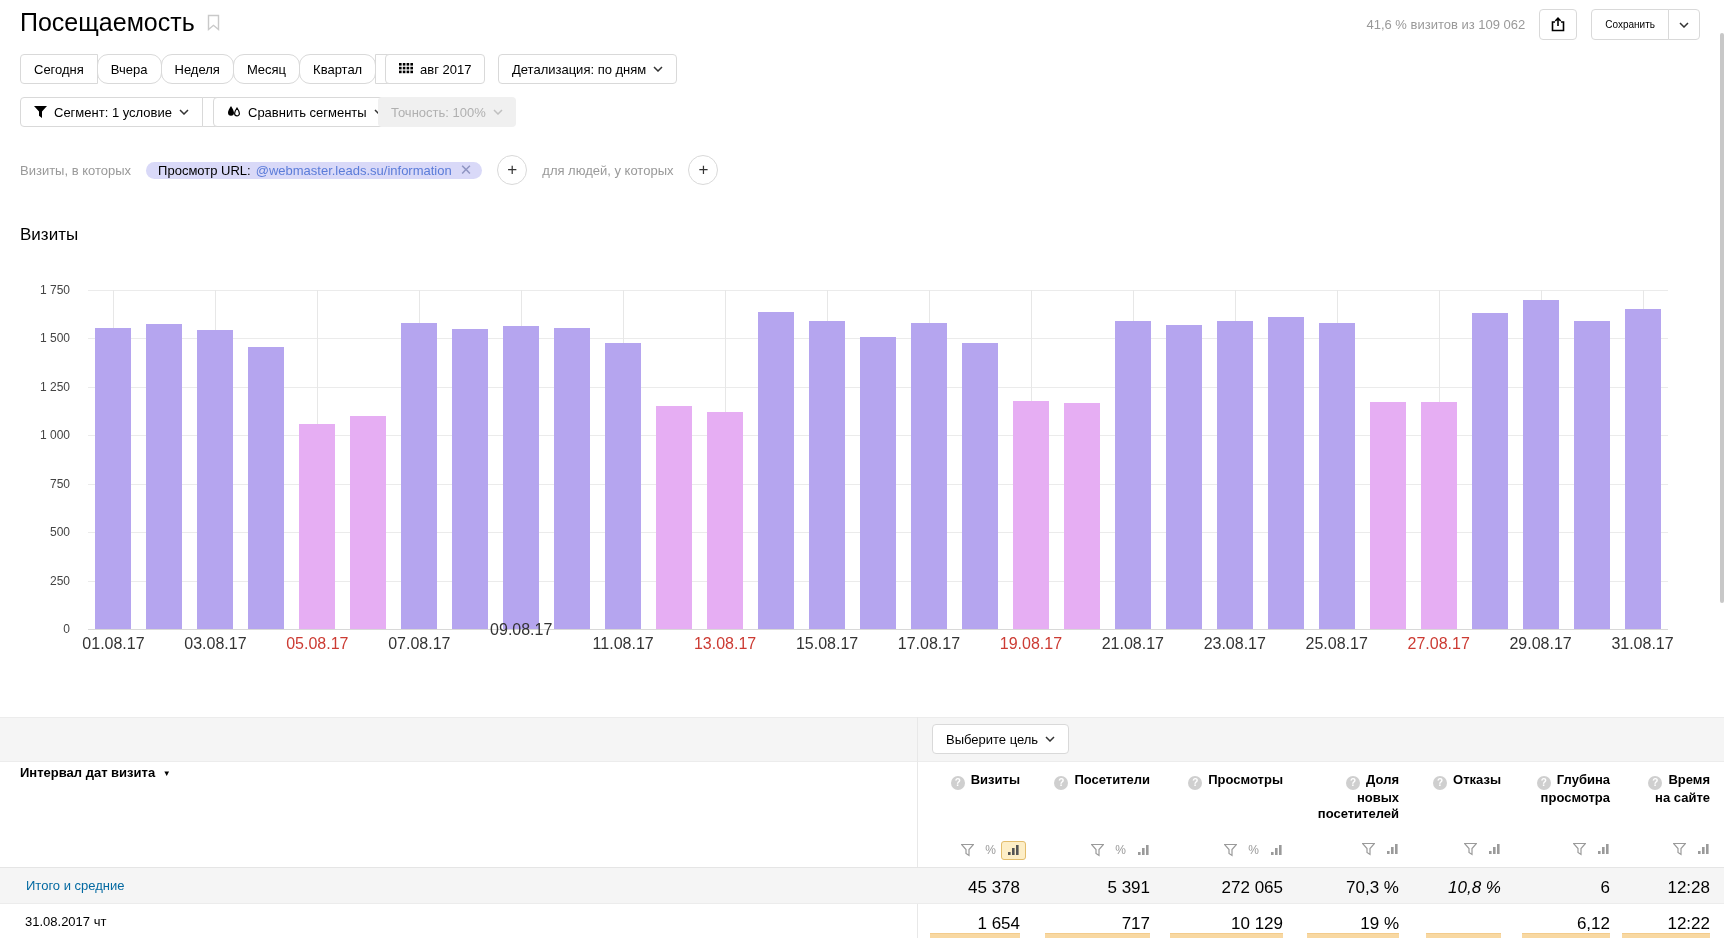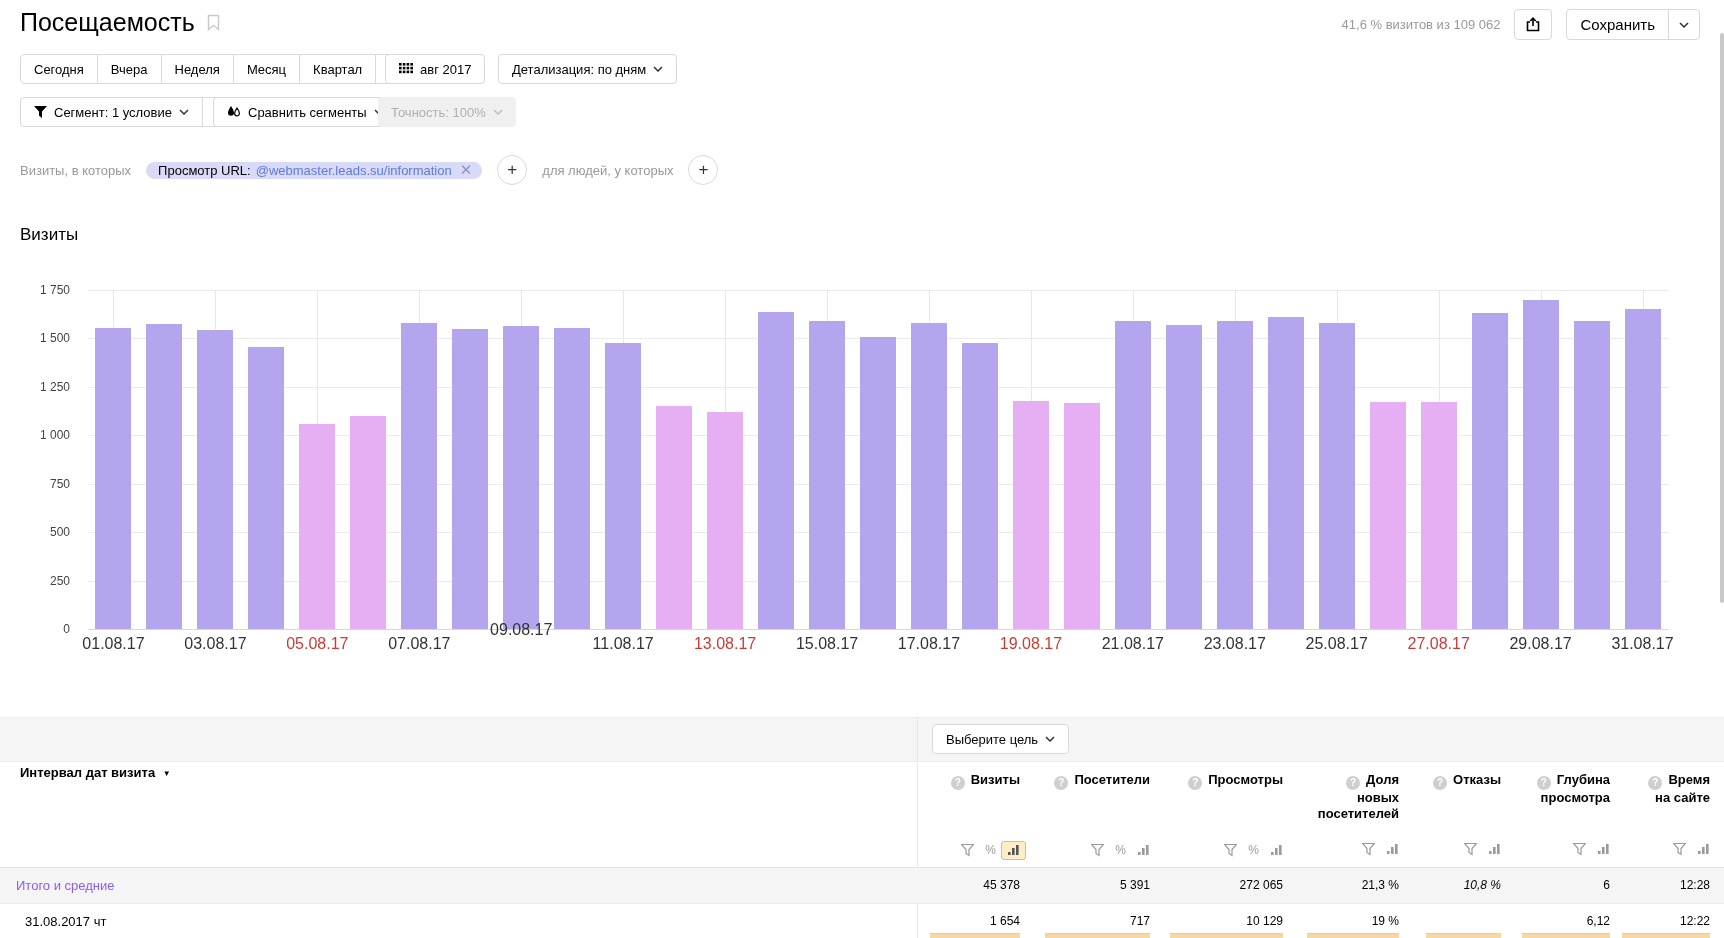--- a/index.html
+++ b/index.html
@@ -4,21 +4,21 @@
 <style>
   html,body{margin:0;padding:0}
   body{width:1724px;height:938px;overflow:hidden;background:#fff;
        font-family:"Liberation Sans",sans-serif;color:#000;position:relative}
   .abs{position:absolute}
   .gray{color:#999}
   .btn{display:inline-flex;align-items:center;gap:7px;border:1px solid #d9d9d9;border-radius:4px;
        background:#fff;font-size:13px;color:#000;padding:0 13px;height:30px;box-sizing:border-box;cursor:pointer;white-space:nowrap}
   .btn-flat{border:none;background:#f0f0f0;color:#b0b0b0}
   .group{display:inline-flex}
-  .group .btn{border-radius:0;margin-left:-1px}
+  .group .btn{border-radius:11px;margin-left:-1px}
   .group .btn:first-child{border-radius:4px 0 0 4px;margin-left:0}
   .group .btn:last-child{border-radius:0 4px 4px 0}
   .chev{flex:0 0 auto}
   .chip{display:inline-flex;align-items:center;height:17px;border-radius:13px;background:#d9d9f8;
         padding:0 10px 0 12px;font-size:13px;gap:5px}
   .chip .lnk{color:#5b7cd9}
   .chip .x{color:#8f95c2;font-size:15px;margin-left:3px;cursor:pointer}
   .pluscirc{width:28px;height:28px;border:1px solid #d9d9d9;border-radius:50%;background:#fff;
             display:inline-flex;align-items:center;justify-content:center;font-size:17px;color:#333;cursor:pointer}
   .h-visits{font-size:17px;font-weight:400}
@@ -37,22 +37,22 @@
   .colhead{position:absolute;top:55px;text-align:right;font-size:13px;font-weight:bold;line-height:16px;white-space:nowrap}
   .help{display:inline-block;width:14px;height:14px;border-radius:50%;background:#cfcfcf;color:#fff;
         font-size:10px;line-height:14px;text-align:center;font-weight:bold;margin-right:6px;vertical-align:-2px}
   .ctrls{position:absolute;top:126px;display:flex;align-items:center;gap:11px}
   .ctrl{display:inline-flex;align-items:center;justify-content:center;cursor:pointer}
   .ctrl.pct{font-size:12px;color:#9a9a9a}
   .ctrl.sel{background:#fdeec7;border:1px solid #e3bd6d;border-radius:3px;padding:2px 5px;margin:-3px -6px}
   .trow{position:absolute;left:0;width:1724px;box-sizing:border-box}
   .trow.totals{top:150px;height:36px;background:#f5f5f5;border-top:1px solid #e5e5e5}
   .trow.datarow{top:186px;height:35px;border-top:1px solid #ececec}
-  .rowlabel{position:absolute;left:16px;top:10px;font-size:13px;color:#8b5cf6}
-  .cellval{position:absolute;top:10px;font-size:12px;text-align:right;white-space:nowrap}
+  .rowlabel{position:absolute;left:26px;top:10px;font-size:13px;color:#0369a1}
+  .cellval{position:absolute;top:10px;font-size:17px;text-align:right;white-space:nowrap}
   .cellbar{position:absolute;top:29px;height:8px;background:#f8d8a2;border-top:1px solid #f3cc8d}
   #scrollthumb{position:absolute;right:0;top:33px;width:4px;height:570px;background:#c8c8c8;border-radius:2px}
 </style>
 </head>
 <body>
 
 <div class="abs" style="left:20px;top:8px;display:flex;align-items:center;gap:12px">
   <div class="abs" style="position:static;font-size:25px">Посещаемость</div>
   <svg width="13" height="17" viewBox="0 0 13 17">
     <path d="M1.5 1.5 h10 v14 l-5 -4.2 -5 4.2 z" fill="none" stroke="#c9c9c9" stroke-width="1.4"></path>
@@ -61,21 +61,21 @@
 
 <div class="abs" style="right:24px;top:9px;display:flex;align-items:center;gap:14px;height:31px">
   <span class="gray" style="font-size:13px">41,6 % визитов из 109 062</span>
   <button class="btn" style="width:38px;height:31px;padding:0;justify-content:center">
     <svg width="14" height="15" viewBox="0 0 14 15">
       <path d="M4 5 H1.5 V13.5 H12.5 V5 H10" fill="none" stroke="#000" stroke-width="1.6"></path>
       <path d="M7 9 V1.5 M4.3 4 L7 1.2 L9.7 4" fill="none" stroke="#000" stroke-width="1.6"></path>
     </svg>
   </button>
   <span class="group">
-    <button class="btn" style="height:31px;font-size:15px">Сохранить</button>
+    <button class="btn" style="height:31px;font-size:10px">Сохранить</button>
     <button class="btn" style="height:31px;width:32px;padding:0;justify-content:center">
       <svg class="chev" width="10" height="6" viewBox="0 0 10 6">
           <path d="M1 1 L5 5 L9 1" fill="none" stroke="#333" stroke-width="1.5"></path>
         </svg>
     </button>
   </span>
 </div>
 
 <div class="abs group" style="left:20px;top:54px" id="range-group">
     <button class="btn">Сегодня</button>
@@ -382,21 +382,21 @@
             <rect x="9" y="1" width="2.6" height="10" fill="#9a9a9a"></rect>
           </svg>
         </span>
       </div>
     </div>
   <div class="trow totals">
     <span class="rowlabel">Итого и средние</span>
   <span class="cellval" style="right: 704px;">45 378</span>
       <span class="cellval" style="right: 574px;">5 391</span>
       <span class="cellval" style="right: 441px;">272 065</span>
-      <span class="cellval" style="right: 325px;">21,3 %</span>
+      <span class="cellval" style="right: 325px;">70,3 %</span>
       <span class="cellval" style="right: 223px; font-style: italic;">10,8 %</span>
       <span class="cellval" style="right: 114px;">6</span>
       <span class="cellval" style="right: 14px;">12:28</span>
     </div>
   <div class="trow datarow">
     <span class="rowlabel" style="left:25px;color:#000">31.08.2017 чт</span>
   <span class="cellval" style="right: 704px;">1 654</span>
       <span class="cellbar" style="right: 704px; width: 90px;"></span>
       <span class="cellval" style="right: 574px;">717</span>
       <span class="cellbar" style="right: 574px; width: 105px;"></span>

